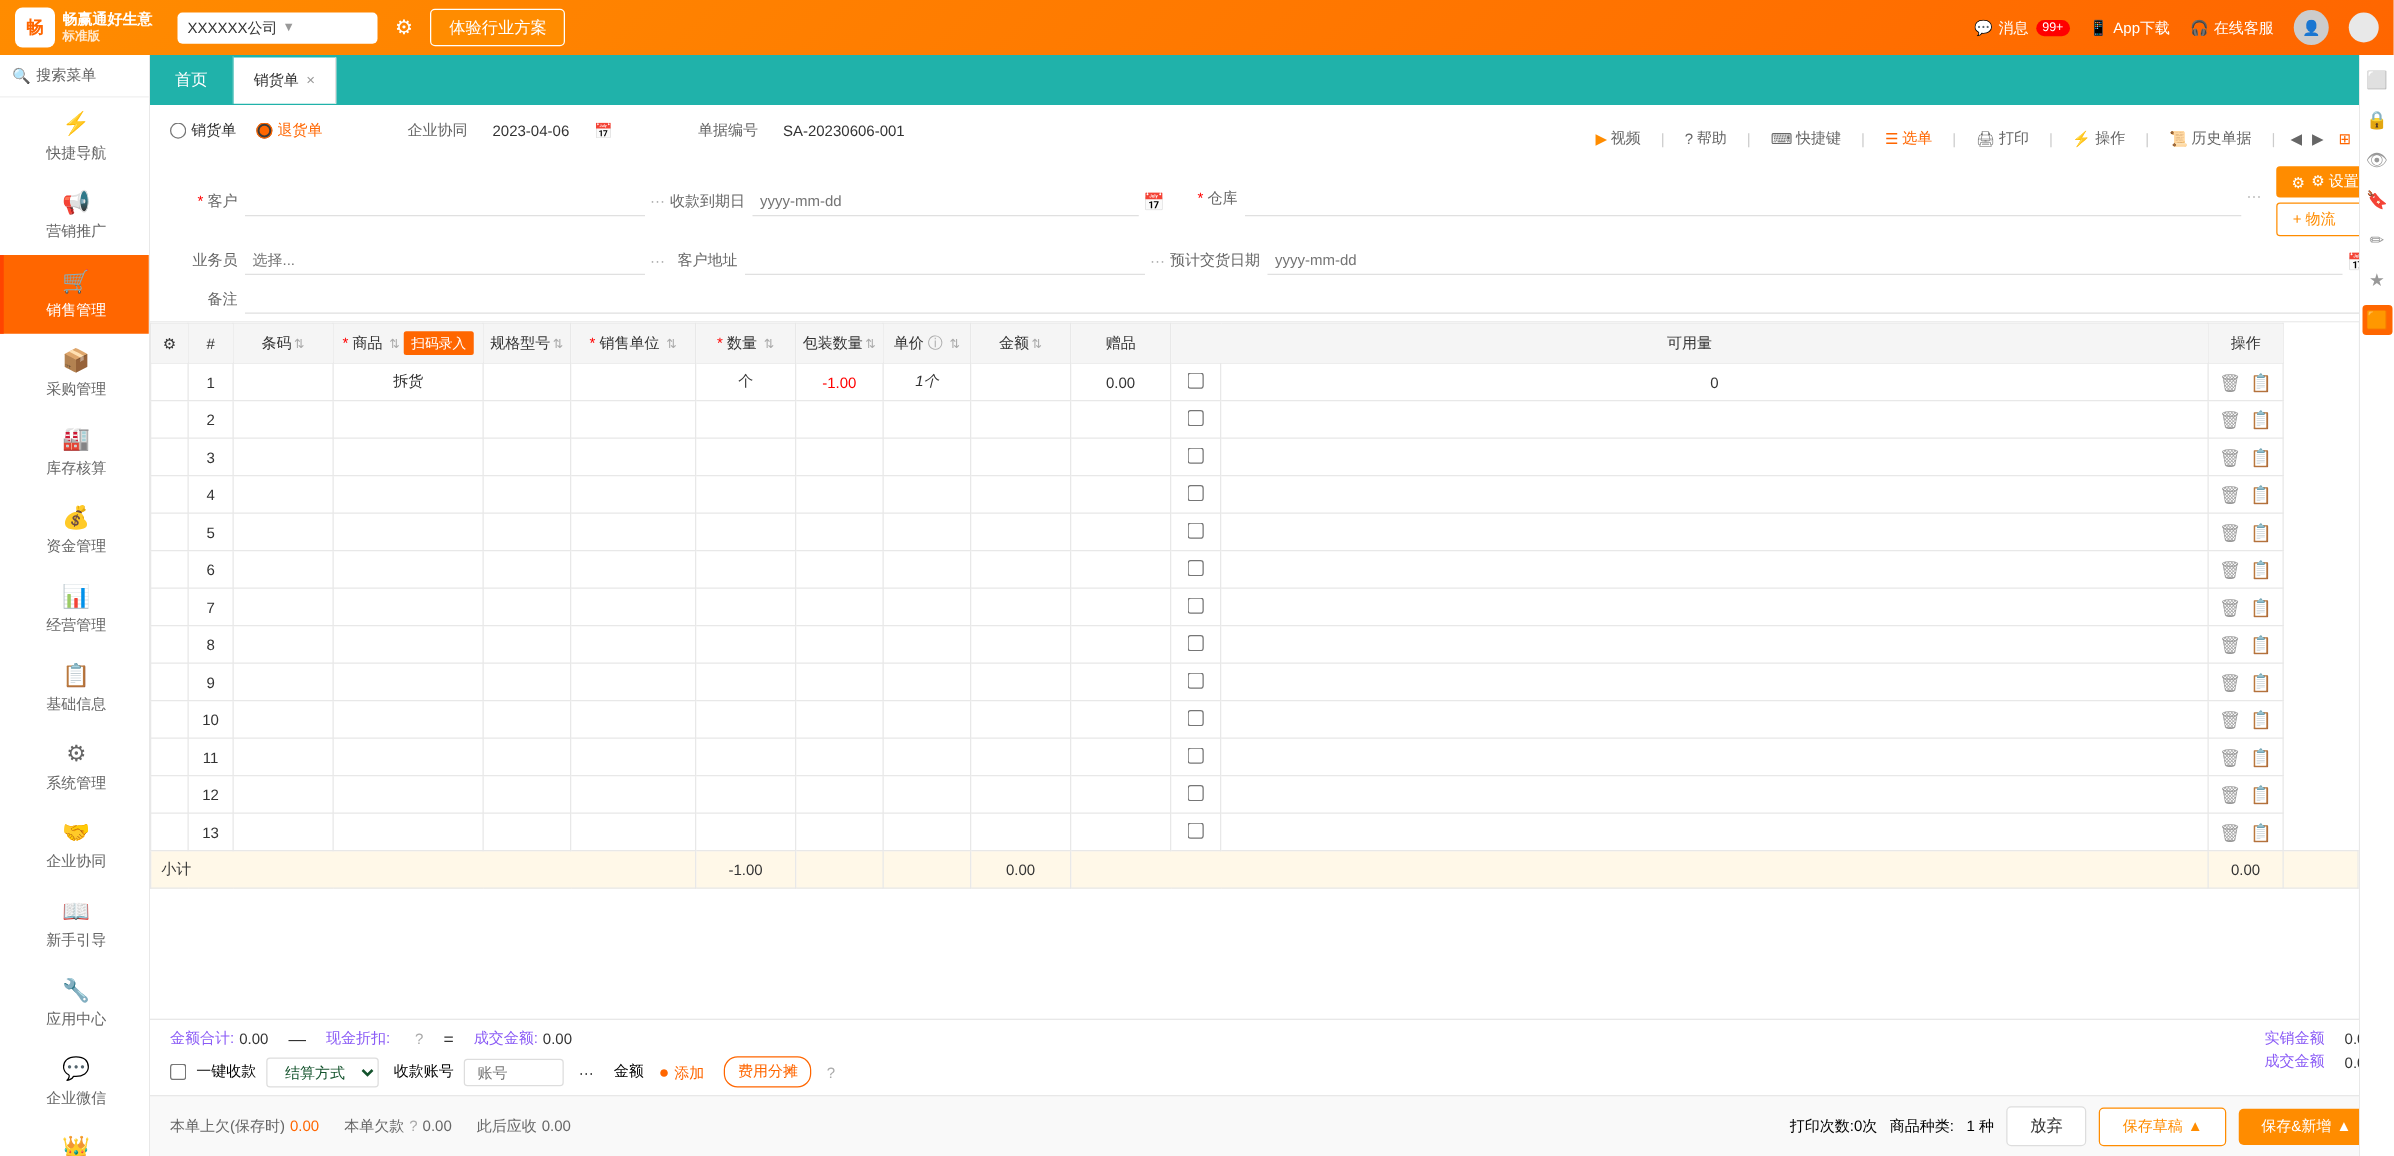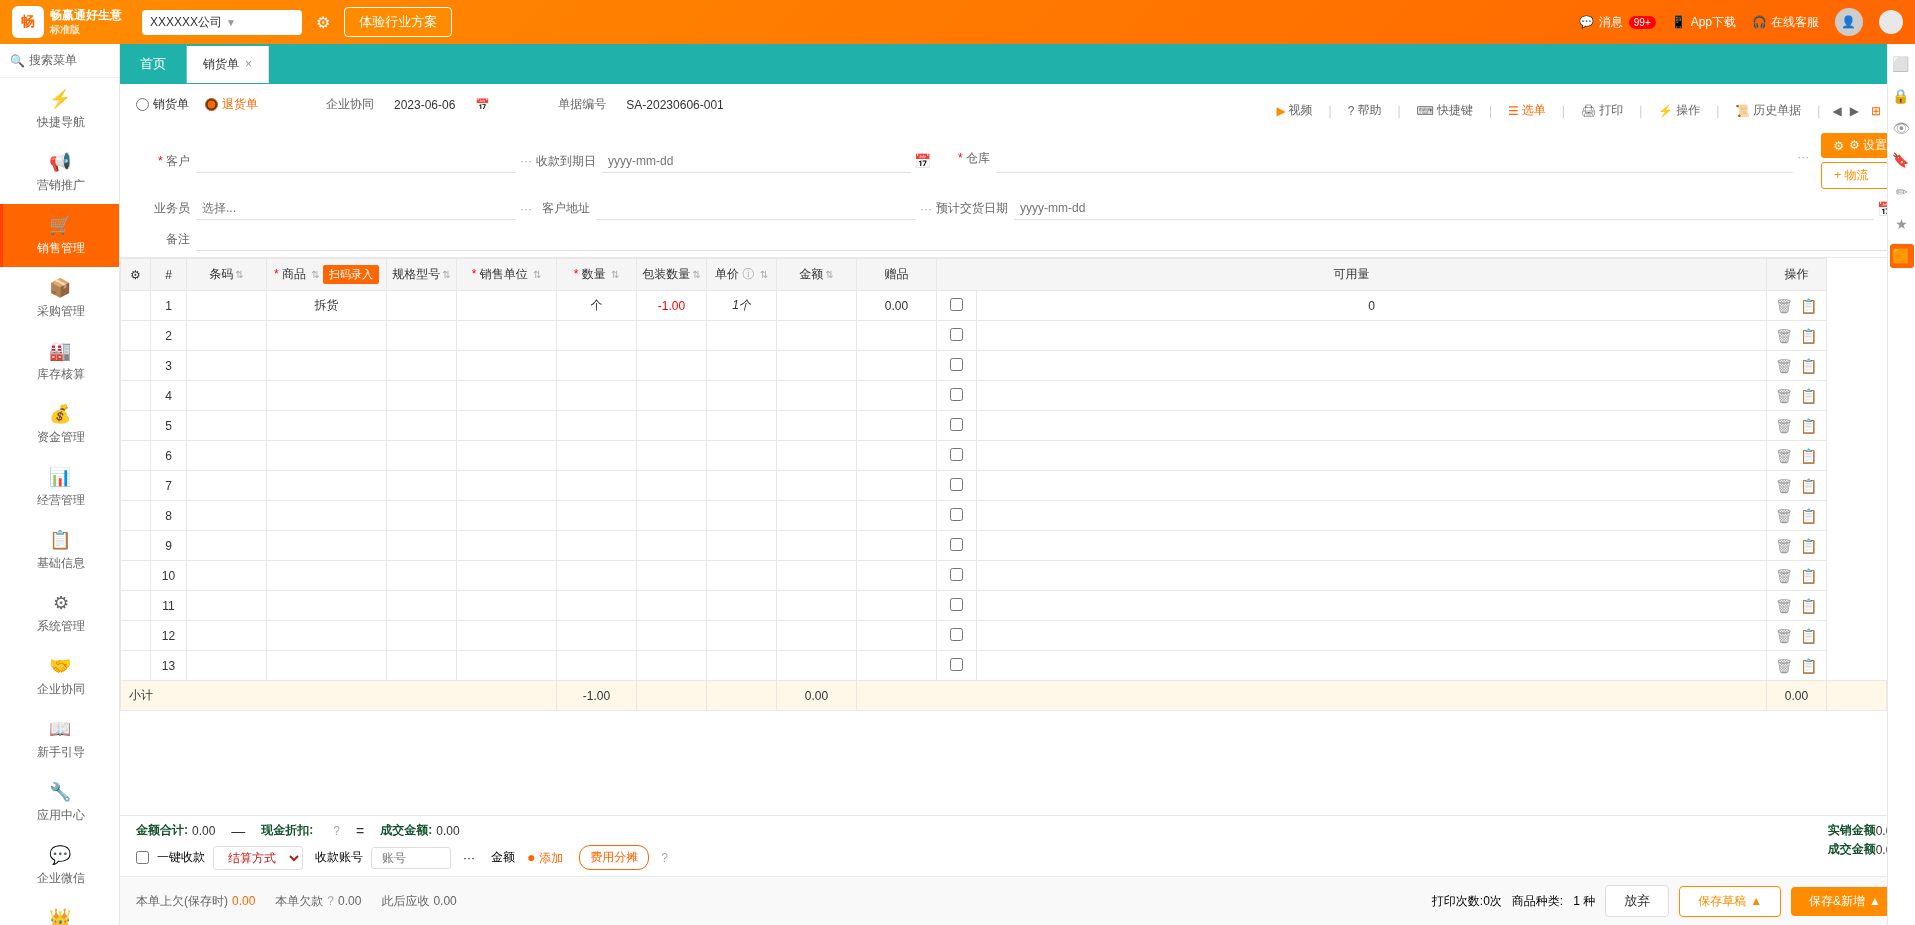--- a/index.html
+++ b/index.html
@@ -171,33 +171,33 @@
     .op-icon { cursor: pointer; color: #999; font-size: 14px; margin: 0 2px; }
 
     
     .bottom-bar {
       background: white; border-top: 1px solid #e8e8e8; padding: 6px 16px;
     }
     .summary-row {
       display: flex; align-items: center; gap: 16px; margin-bottom: 6px;
     }
     .summary-item { display: flex; align-items: center; gap: 4px; }
-    .summary-label { color: #14532d; font-weight: bold; }
+    .summary-label { color: #8b5cf6; }
     .summary-value { color: #333; font-weight: 500; }
     .minus-sign { color: #333; font-size: 14px; }
     .equals-sign { color: #333; font-size: 14px; }
 
     
     .payment-row {
       display: flex; align-items: center; gap: 8px;
     }
     .payment-checkbox { accent-color: #ff6600; }
     .payment-btn {
       background: white; border: 1px solid #ddd; padding: 3px 10px;
-      border-radius: 3px; cursor: pointer; color: #b91c1c; font-size: 12px;
+      border-radius: 3px; cursor: pointer; color: #14532d; font-size: 12px;
     }
     .payment-btn-orange {
       background: white; border: 1px solid #ff6600; color: #ff6600;
       padding: 3px 10px; border-radius: 3px; cursor: pointer; font-size: 12px;
     }
     .add-icon { color: #ff6600; font-size: 14px; cursor: pointer; }
     .help-icon { color: #aaa; cursor: pointer; }
 
     
     .footer-status {
@@ -236,21 +236,21 @@
     }
     .right-panel-icon.orange-bg {
       background: #ff6600; color: white; border-radius: 3px;
     }
 
     
     .summary-right {
       text-align: right; min-width: 120px;
     }
     .summary-right-row {
-      display: flex; justify-content: flex-end; gap: 0; align-items: center;
+      display: flex; justify-content: flex-end; gap: 16px; align-items: center;
       font-size: 12px; margin-bottom: 2px;
     }
 
     .info-icon { color: #aaa; font-size: 12px; cursor: pointer; }
 
     
     .sep { color: #ccc; margin: 0 4px; }
 
     
     .sort-arrows { color: #aaa; font-size: 10px; margin-left: 2px; }
@@ -375,21 +375,21 @@
         <label class="radio-label">
           <input type="radio" name="doc_type" class="radio-input" style="">
           <span>销货单</span>
         </label>
         <label class="radio-label">
           <input type="radio" name="doc_type" class="radio-input" checked="" style="accent-color: rgb(255, 102, 0);">
           <span style="color:#ff6600;">退货单</span>
         </label>
         <span style="width:20px;"></span>
         <span class="date-label">企业协同</span>
-        <span style="margin-left:4px; color:#333;">2023-06-06</span>
+        <span style="margin-left:4px; color:#333;">2023-04-06</span>
         <span style="color:#ff8c00; margin-left:4px; cursor:pointer;">📅</span>
         <span style="width:20px;"></span>
         <span class="date-label">单据编号</span>
         <span style="margin-left:4px; color:#333;">SA-20230606-001</span>
       </div>
 
       <div class="toolbar-row">
         <div class="toolbar-btn">
           <span style="color:#ff8c00;">▶</span>
           <span>视频</span>

